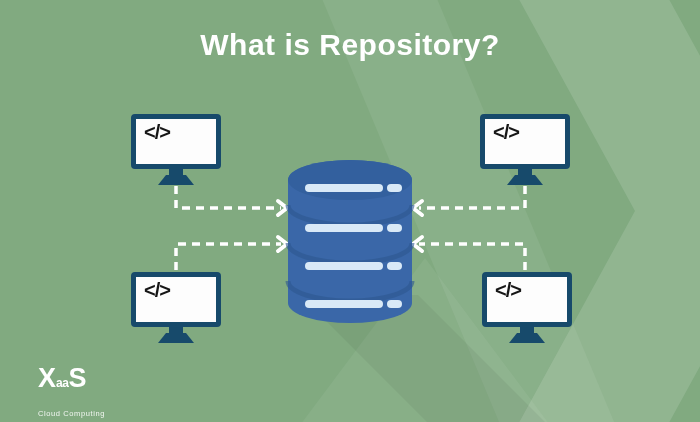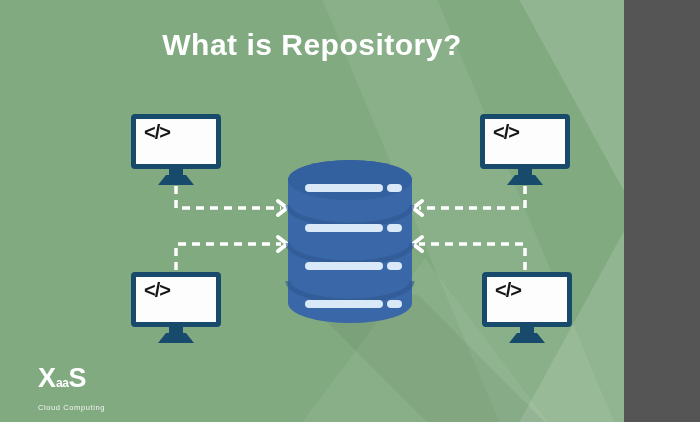--- a/index.html
+++ b/index.html
@@ -1,17 +1,17 @@
 <!DOCTYPE html>
 <html><head>
 <meta charset="utf-8">
 <style>
   html,body{margin:0;padding:0;background:#555;}
   .canvas{
-    position:relative;width:624px;height:422px;overflow:hidden;
+    position:relative;width:700px;height:422px;overflow:hidden;
     background:#81aa80;
     font-family:"Liberation Sans", sans-serif;
   }
   svg.layer{position:absolute;left:0;top:0;}
   .title{
     position:absolute;left:0;top:28px;width:100%;
     text-align:center;margin:0;
     font-size:30px;font-weight:bold;color:#ffffff;
     letter-spacing:0.5px;
   }
@@ -33,21 +33,21 @@
     position:absolute;left:50%;top:61px;transform:translateX(-50%);
     width:20px;height:0;
     border-left:8px solid transparent;border-right:8px solid transparent;
     border-bottom:10px solid #174a6b;
   }
   
   .logo{position:absolute;left:38px;top:365px;color:#ffffff;}
   .logo .brand{display:flex;align-items:baseline;line-height:1;font-weight:bold;}
   .logo .big{font-size:27px;}
   .logo .small{font-size:12px;letter-spacing:-0.5px;}
-  .logo .tagline{font-size:7.5px;letter-spacing:0.6px;margin-top:11px;color:#f2f6f1;}
+  .logo .tagline{font-size:7.5px;letter-spacing:0.6px;margin-top:17px;color:#f2f6f1;}
 </style>
 </head>
 <body>
 
 <div class="canvas">
 
   <svg class="layer" width="700" height="422" viewBox="0 0 700 422">
     <path d="M492,-50 L642,-50 L928,472 L778,472 Z M778,-50 L928,-50 L642,472 L492,472 Z" fill="#ffffff" fill-opacity="0.13"></path>
     <path d="M310,-30 L425,-30 L635,472 L520,472 Z" fill="#ffffff" fill-opacity="0.07"></path>
     <path d="M425,258 L585,472 L265,472 Z" fill="#ffffff" fill-opacity="0.06"></path>

